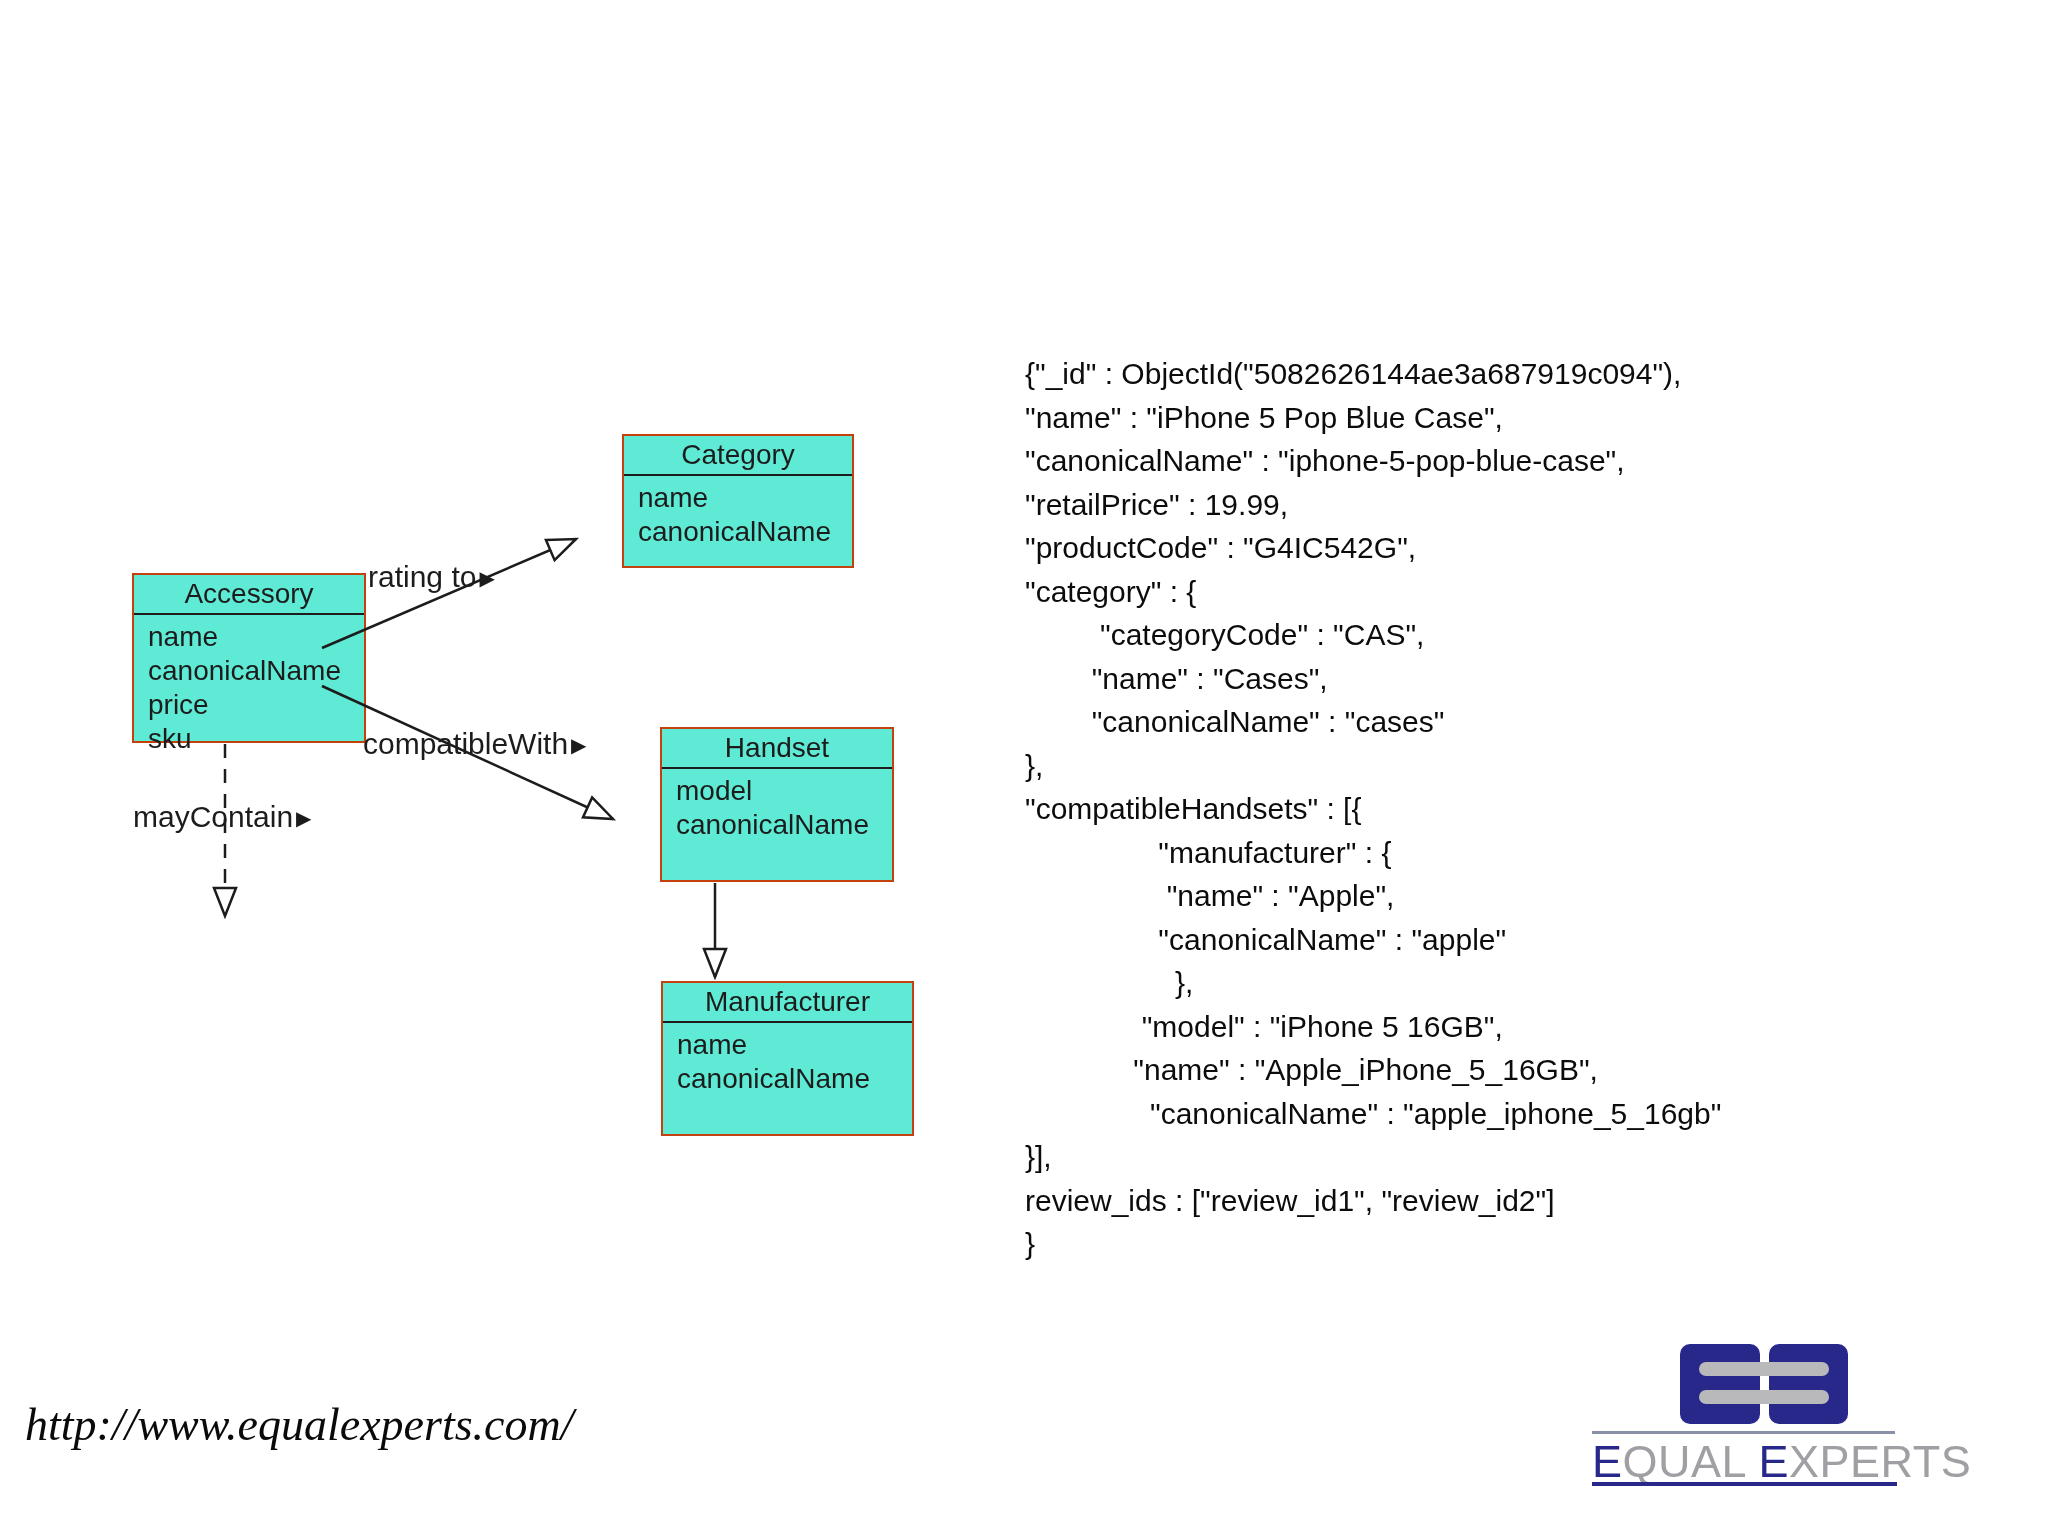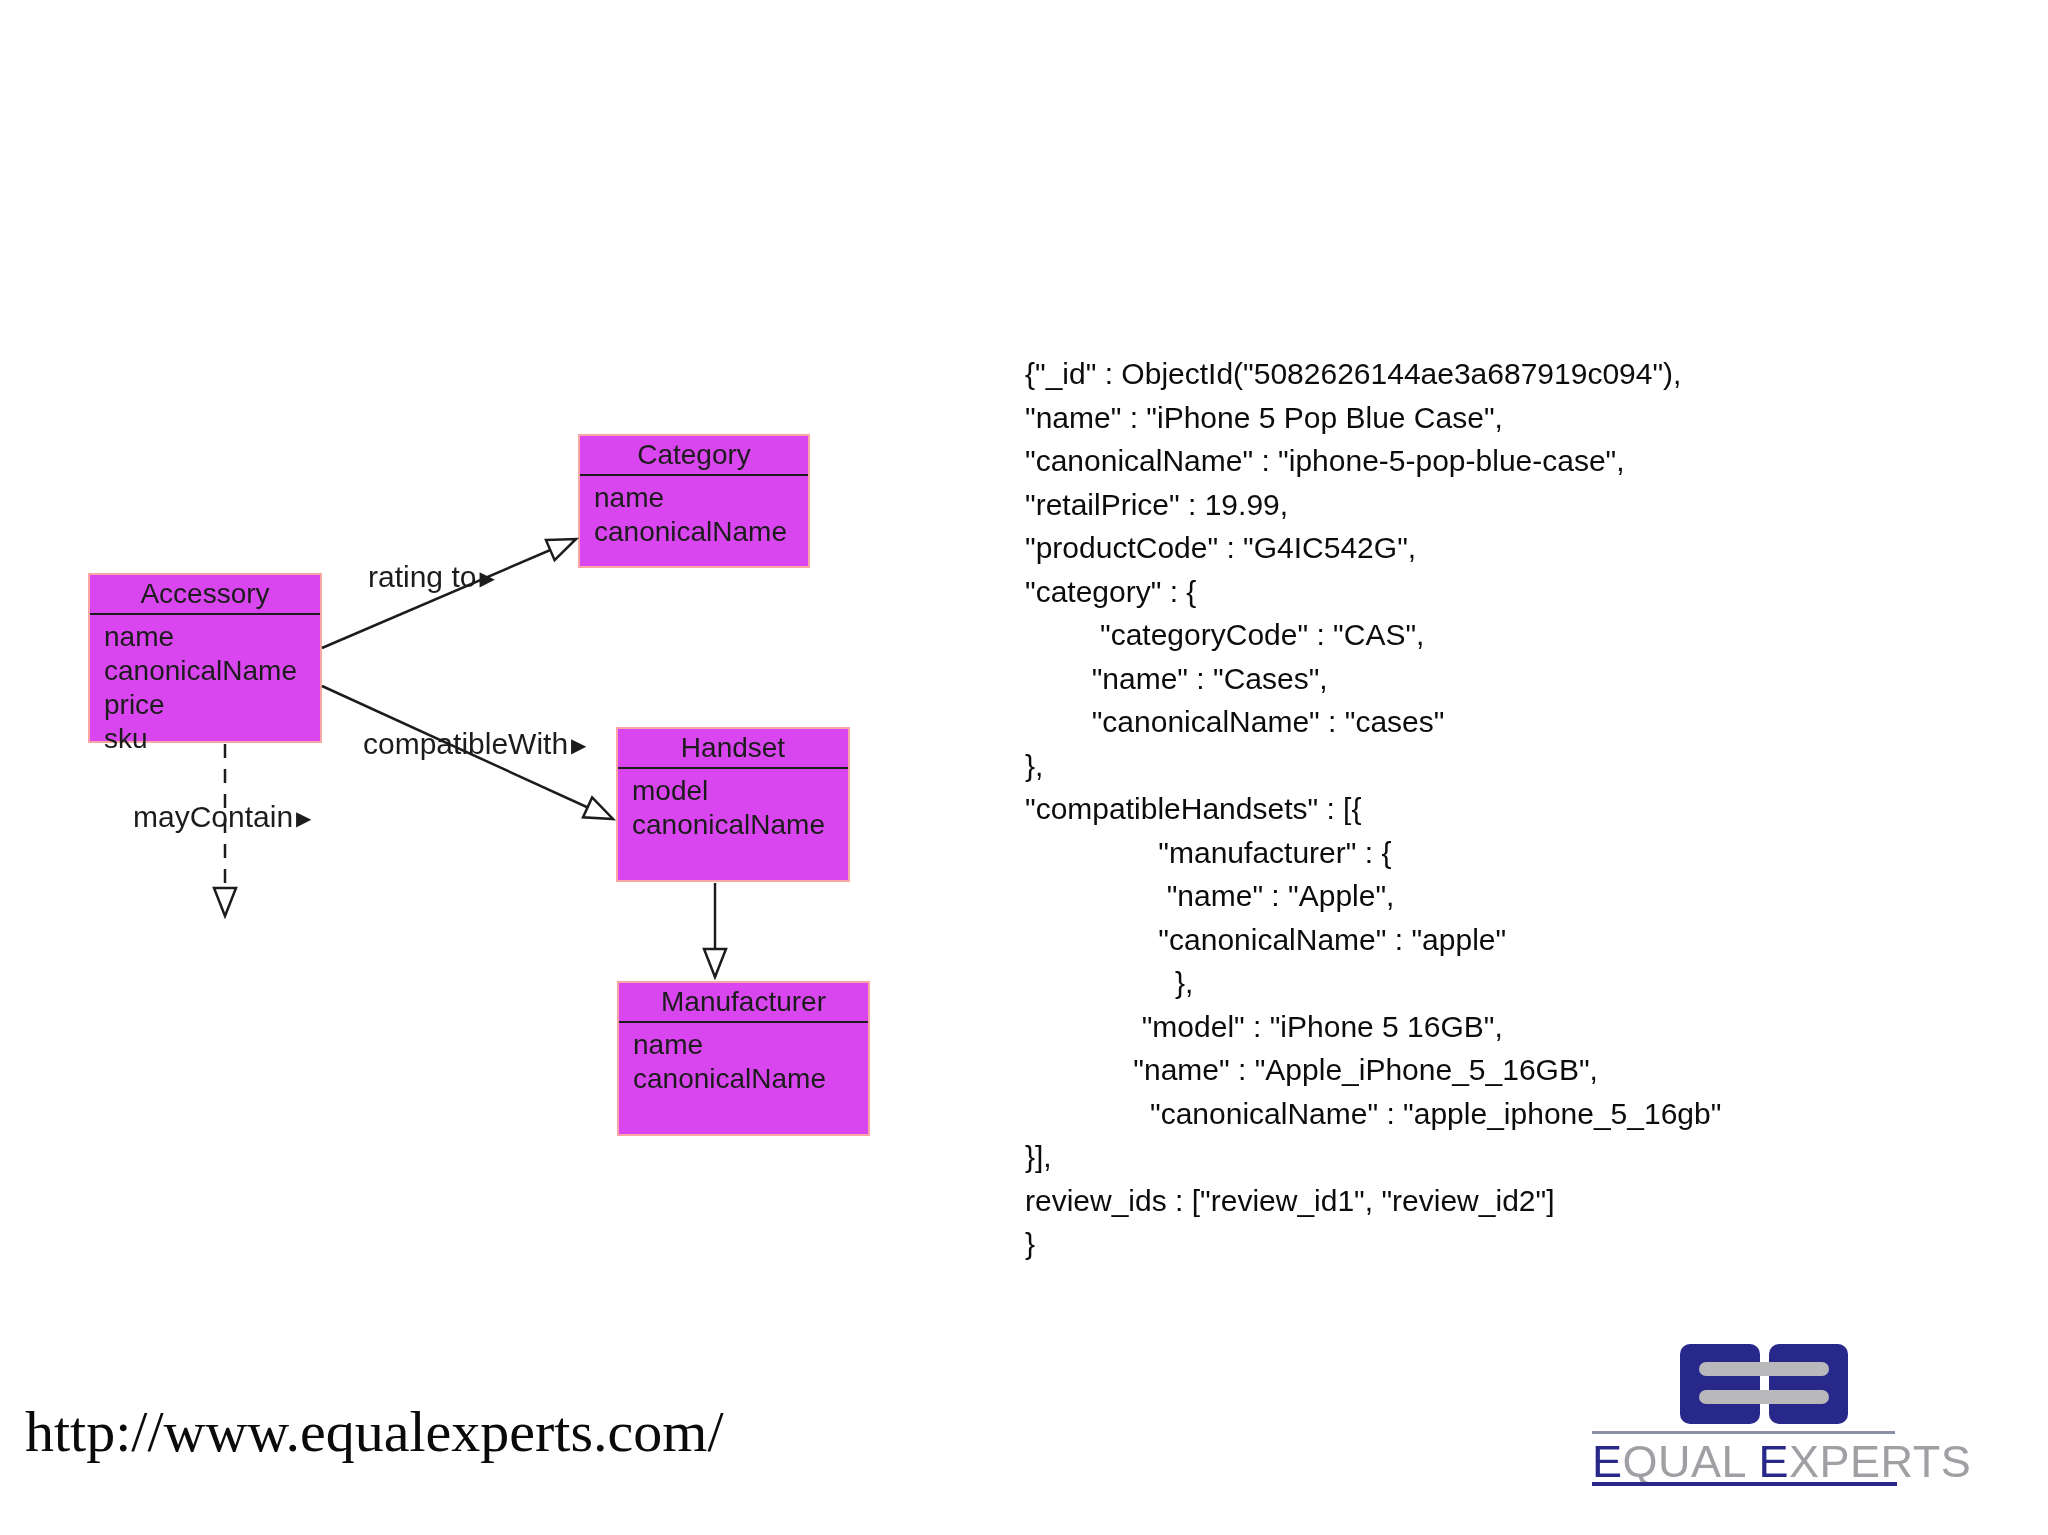--- a/index.html
+++ b/index.html
@@ -2,35 +2,35 @@
 <html><head>
 <meta charset="utf-8">
 <style>
   html,body{margin:0;padding:0;background:#ffffff;}
   .slide{position:relative;width:2048px;height:1535px;background:#ffffff;overflow:hidden;
          font-family:"Liberation Sans",sans-serif;color:#111;}
   
   .page-title{position:absolute;left:0;top:96px;width:2048px;text-align:center;
               font-size:112px;font-weight:400;letter-spacing:-1px;color:#0a0a0a;}
   
-  .uml-box{position:absolute;background:#d946ef;border:2px solid #fca5a5;box-sizing:border-box;}
+  .uml-box{position:absolute;background:#5eead4;border:2px solid #c2410c;box-sizing:border-box;margin-left:44px;}
   .uml-title{height:38px;line-height:38px;border-bottom:2px solid #1c1c1c;text-align:center;
              font-size:28px;color:#1c1c1c;}
   .uml-fields{padding:5px 8px 0 14px;}
   .uml-field{font-size:28px;line-height:34px;color:#1c1c1c;white-space:nowrap;}
   
   .connectors{position:absolute;left:0;top:0;pointer-events:none;}
   .rel-label{position:absolute;font-size:30px;color:#1c1c1c;white-space:nowrap;}
   .rel-label .tri{font-size:20px;vertical-align:2px;padding-left:3px;}
   
   .json-block{position:absolute;left:1025px;top:352px;}
   .json-line{font-size:30px;line-height:43.5px;color:#0c0c0c;white-space:pre;}
   
   .footer-url{position:absolute;left:25px;top:1398px;font-family:"Liberation Serif",serif;
-              font-size:58px;color:#0a0a0a;text-align:right;}
+              font-style:italic;font-size:46px;color:#0a0a0a;text-align:right;}
   
   .logo{position:absolute;left:1560px;top:1330px;width:420px;height:180px;}
   .logo-sq{position:absolute;border-radius:10px;}
   .logo-bar{position:absolute;border-radius:7px;}
   .logo-rule{position:absolute;}
   .logo-word{position:absolute;left:32px;top:106px;width:320px;font-size:45px;letter-spacing:0.5px;
              white-space:nowrap;font-weight:400;}
 </style>
 </head>
 <body>

